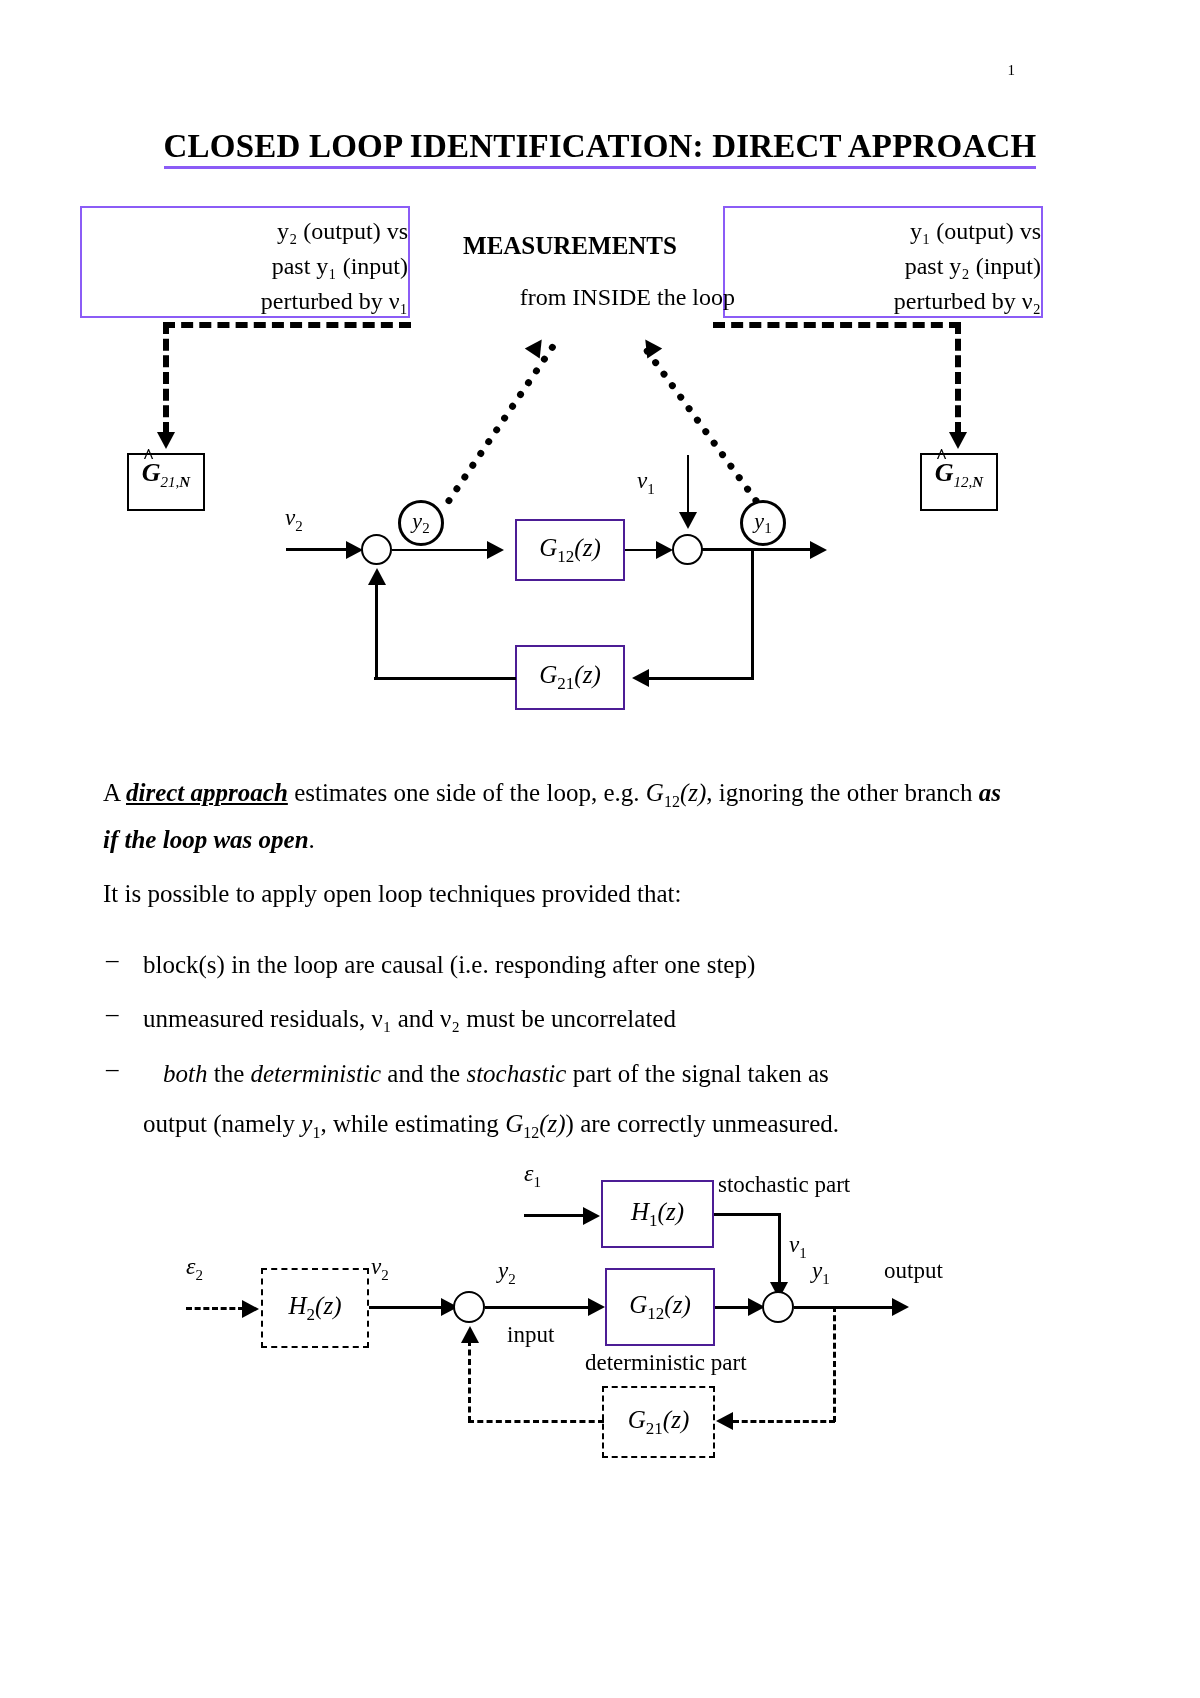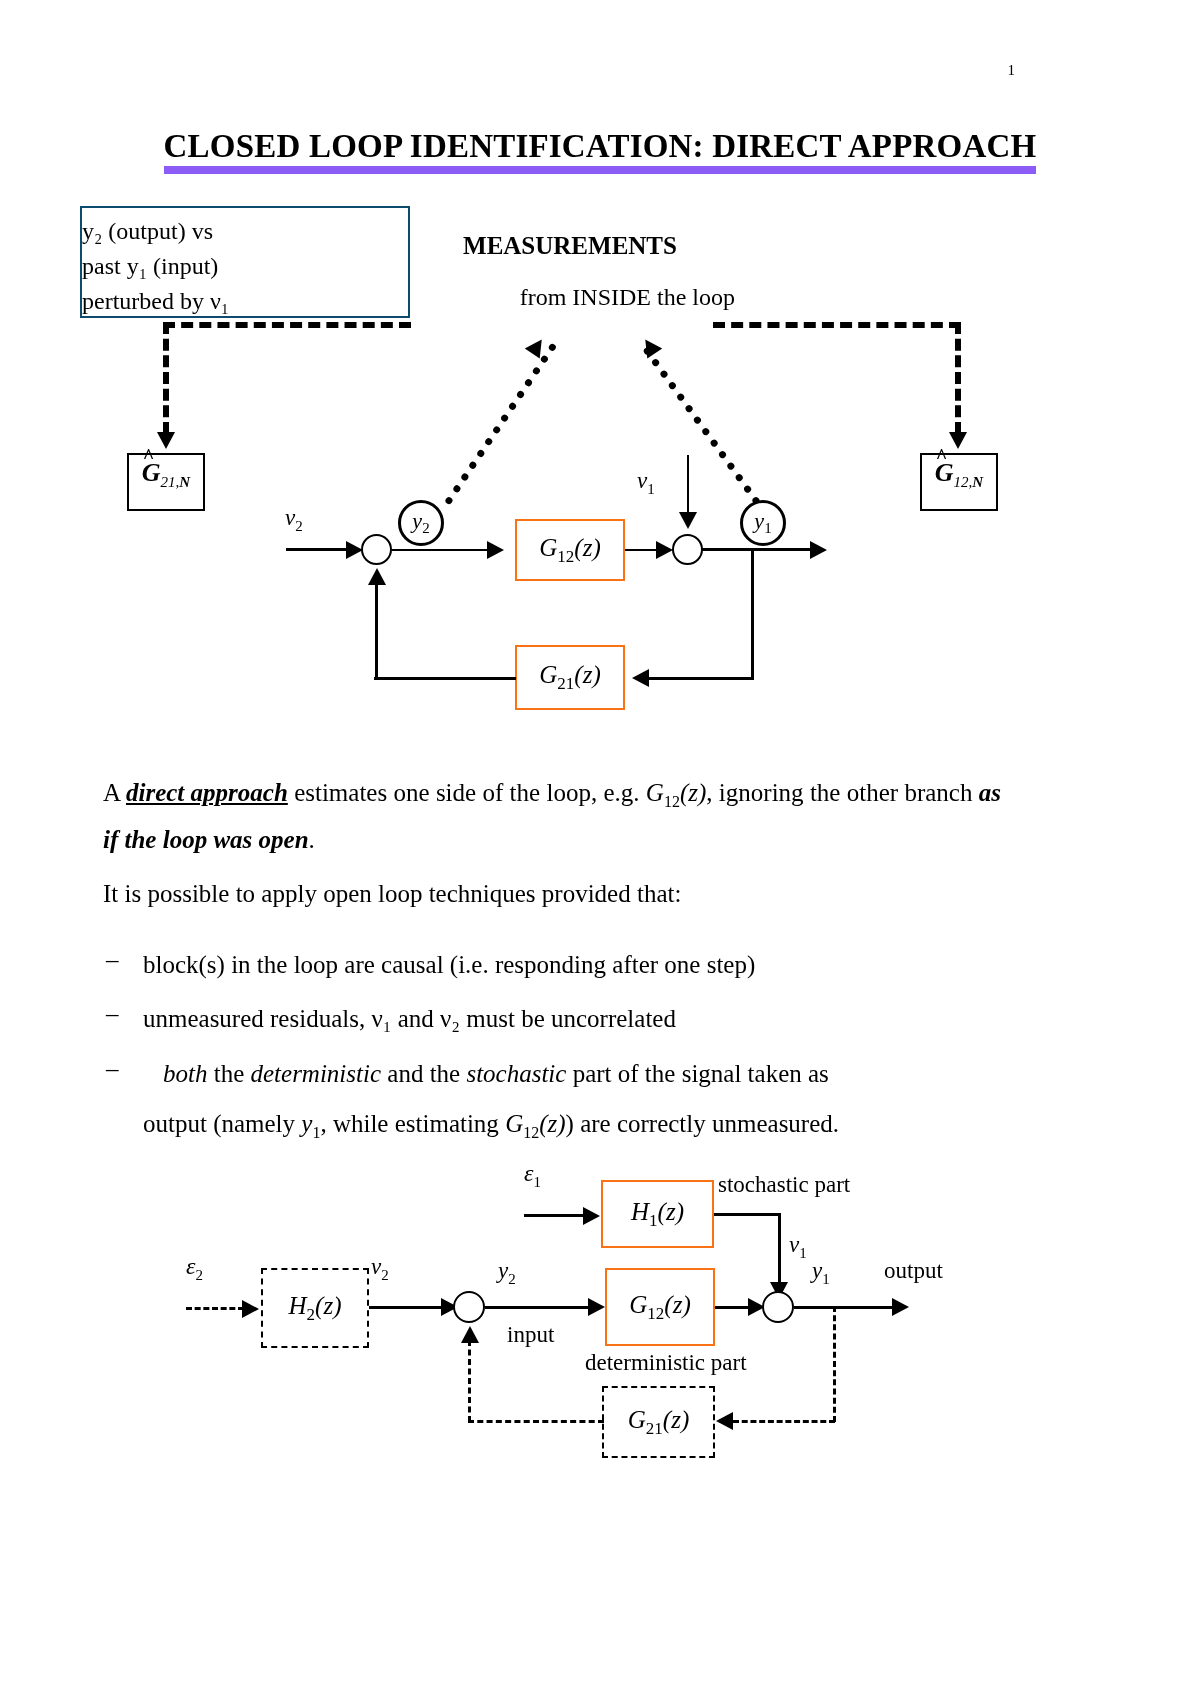--- a/index.html
+++ b/index.html
@@ -28,29 +28,29 @@
 
   
   #doc-title {
     top: 128px; left: 0; width: 1200px;
     text-align: center;
     font-size: 33px;
     font-weight: bold;
     letter-spacing: .2px;
   }
   #doc-title span {
-    border-bottom: 8px solid #8b5cf6;
+    border-bottom: 3px solid #8b5cf6;
     padding-bottom: 2px;
   }
 
   
   .infobox {
-    border: 2px solid #0c4a6e;
-    box-sizing: border-box;
-    text-align: left;
+    border: 2px solid #8b5cf6;
+    box-sizing: border-box;
+    text-align: right;
     font-size: 24px;
     line-height: 35px;
     padding-top: 6px;
   }
   #infobox-left  { left: 80px;  top: 206px; width: 330px; height: 112px; }
   #infobox-right { left: 723px; top: 206px; width: 320px; height: 112px; }
 
   #measure-title {
     left: 420px; top: 232px; width: 300px;
     text-align: center;
@@ -81,21 +81,21 @@
   }
   .ghat sub { font-size: 15px; font-style: italic; }
 
   
   .hline { background: #000; height: 2px; }
   .vline { background: #000; width: 2px; }
   .hline-thick { background: #000; height: 3px; }
   .vline-thick { background: #000; width: 3px; }
 
   .blk {
-    border: 2px solid #f97316;
+    border: 2px solid #4c1d95;
     box-sizing: border-box;
     display: flex; align-items: center; justify-content: center;
     font-size: 25px;
     font-family: "Liberation Serif", serif;
   }
   .blk.dashed { border: 2px dashed #000; }
   .blk .fn { font-style: italic; }
   .blk .fn sub { font-size: 17px; font-style: normal; }
 
   .sumjc {
@@ -161,20 +161,25 @@
   <div class="abs" id="page-number">1</div>
 
   <div class="abs" id="doc-title"><span>CLOSED LOOP IDENTIFICATION: DIRECT APPROACH</span></div>
 
   <div class="abs infobox" id="infobox-left">
     <div>y₂ (output) vs</div>
     <div>past y₁ (input)</div>
     <div>perturbed by ν₁</div>
   </div>
 
+  <div class="abs infobox" id="infobox-right">
+    <div>y₁ (output) vs</div>
+    <div>past y₂ (input)</div>
+    <div>perturbed by ν₂</div>
+  </div>
 
   <div class="abs" id="measure-title">MEASUREMENTS</div>
   <div class="abs" id="measure-sub">from INSIDE the loop</div>
 
   <div class="abs dash-h" style="left:163px; top:322px; width:248px;"></div>
   <div class="abs dash-v" style="left:163px; top:322px; height:112px;"></div>
   <div class="abs ar-d" style="left:157px; top:432px;"></div>
 
   <div class="abs dash-h" style="left:713px; top:322px; width:248px;"></div>
   <div class="abs dash-v" style="left:955px; top:322px; height:112px;"></div>

